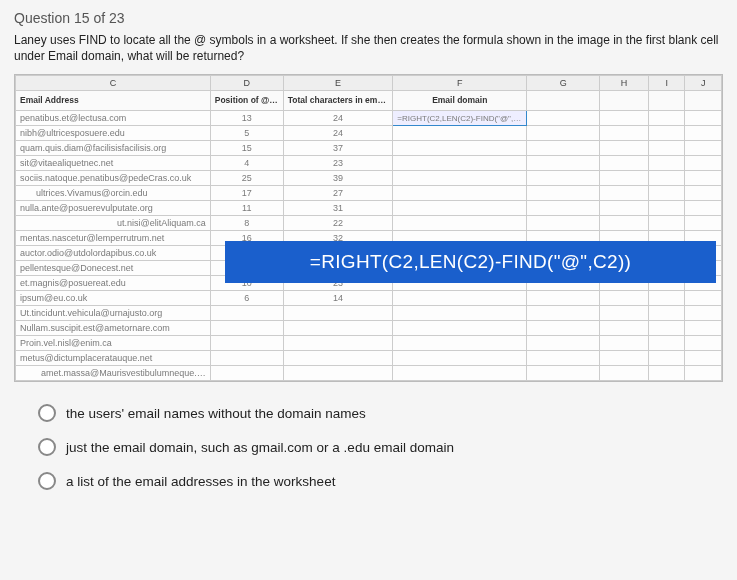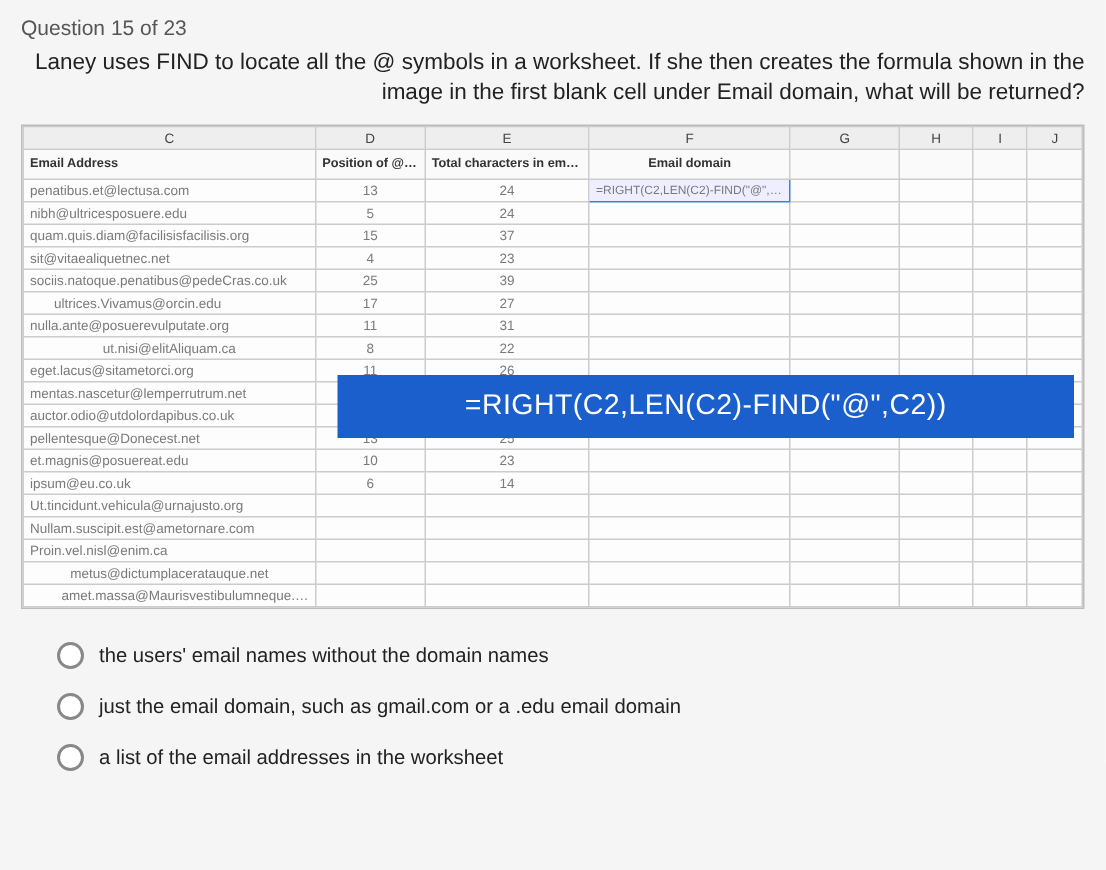--- a/index.html
+++ b/index.html
@@ -6,21 +6,21 @@
     body {
       font-family: Arial, sans-serif;
       background: #f5f5f5;
       width: 737px;
       height: 580px;
       overflow: hidden;
       padding: 10px 14px;
       color: #333;
     }
     .q-num { color: #555; font-size: 14px; margin-bottom: 6px; }
-    .q-text { font-size: 15px; line-height: 1.35; color: #222; margin-bottom: 10px; text-align: right; }
+    .q-text { font-size: 12px; line-height: 1.35; color: #222; margin-bottom: 10px; }
     .sheet {
       border: 1px solid #bbb;
       background: #fdfdfd;
       font-size: 9px;
       color: #666;
       width: 100%;
       position: relative;
     }
     .sheet table { border-collapse: collapse; width: 100%; table-layout: fixed; }
     .sheet th, .sheet td {
@@ -193,33 +193,23 @@
           <td class="col-c" style="text-align: left;">nulla.ante@posuerevulputate.org</td>
           <td style="text-align: center;">11</td>
           <td style="text-align: center;">31</td>
           <td></td>
           <td></td>
           <td></td>
           <td></td>
           <td></td>
         </tr>
         <tr>
-          <td class="col-c" style="text-align: center;">ut.nisi@elitAliquam.ca</td>
+          <td class="col-c" style="text-align: right;">ut.nisi@elitAliquam.ca</td>
           <td style="text-align: center;">8</td>
           <td style="text-align: center;">22</td>
-          <td></td>
-          <td></td>
-          <td></td>
-          <td></td>
-          <td></td>
-        </tr>
-        <tr>
-          <td class="col-c" style="text-align: left;">eget.lacus@sitametorci.org</td>
-          <td style="text-align: center;">11</td>
-          <td style="text-align: center;">26</td>
           <td></td>
           <td></td>
           <td></td>
           <td></td>
           <td></td>
         </tr>
         <tr>
           <td class="col-c" style="text-align: left;">mentas.nascetur@lemperrutrum.net</td>
           <td style="text-align: center;">16</td>
           <td style="text-align: center;">32</td>
@@ -293,21 +283,21 @@
           <td class="col-c" style="text-align: left;">Proin.vel.nisl@enim.ca</td>
           <td style="text-align: center;"></td>
           <td style="text-align: center;"></td>
           <td></td>
           <td></td>
           <td></td>
           <td></td>
           <td></td>
         </tr>
         <tr>
-          <td class="col-c" style="text-align: center;">metus@dictumplaceratauque.net</td>
+          <td class="col-c" style="text-align: left;">metus@dictumplaceratauque.net</td>
           <td style="text-align: center;"></td>
           <td style="text-align: center;"></td>
           <td></td>
           <td></td>
           <td></td>
           <td></td>
           <td></td>
         </tr>
         <tr>
           <td class="col-c" style="text-align: left; padding-left: 25px;">amet.massa@Maurisvestibulumneque.net</td>

